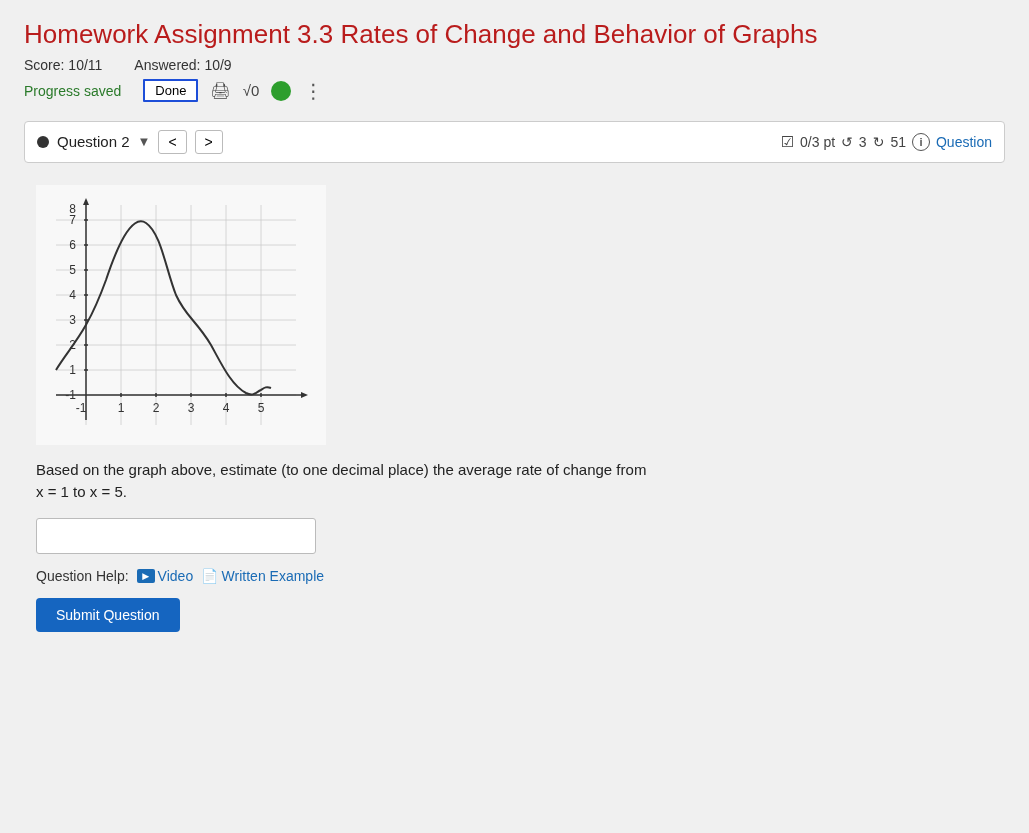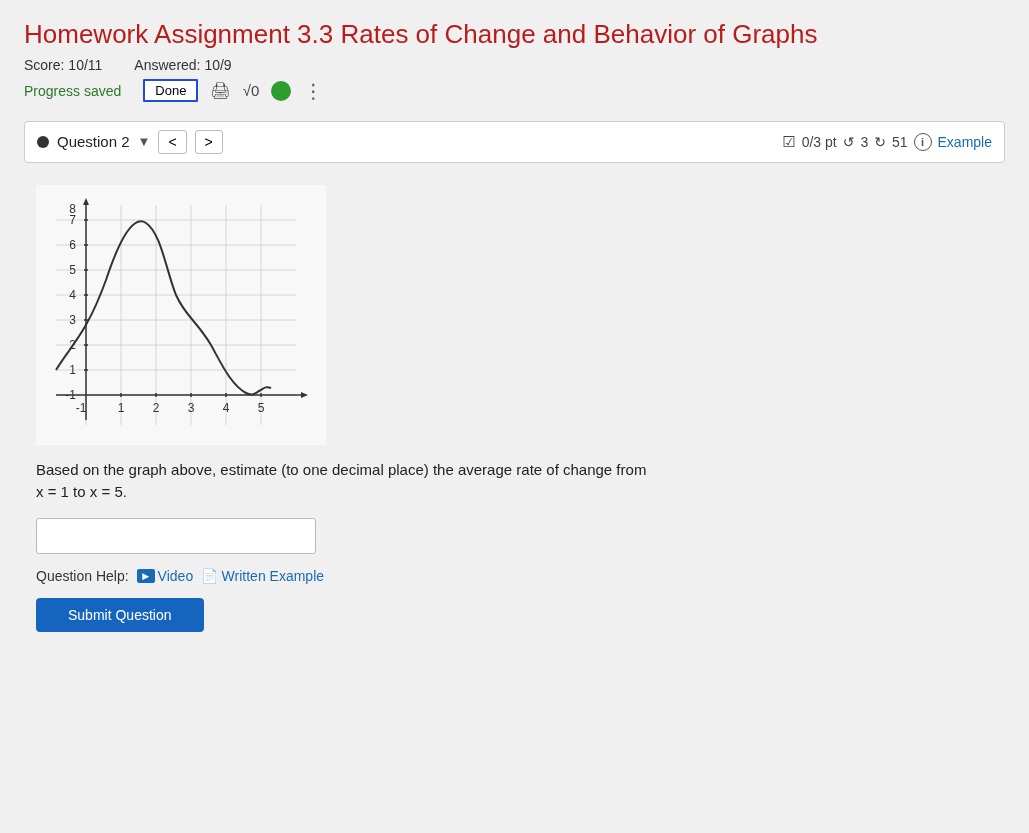--- a/index.html
+++ b/index.html
@@ -166,21 +166,21 @@
       font-size: 9px;
     }
     .doc-icon {
       font-size: 14px;
       color: #1a6bb5;
     }
     .submit-btn {
       background: #1565c0;
       color: #fff;
       border: none;
-      padding: 9px 32px;
+      padding: 9px 20px;
       font-size: 14px;
       font-weight: 500;
       border-radius: 4px;
       cursor: pointer;
     }
   </style>
 </head>
 <body>
 
 <div class="page-title">Homework Assignment 3.3 Rates of Change and Behavior of Graphs</div>
@@ -209,21 +209,21 @@
   </div>
   <div class="question-bar-right">
 
     <span style="font-size:15px;">☑</span>
     <span>0/3 pt</span>
     <span style="font-size:14px;">↺</span>
     <span>3</span>
     <span style="font-size:14px;">↻</span>
     <span>51</span>
     <span class="info-icon">i</span>
-    <span style="color:#1a6bb5; cursor:pointer;">Example</span>
+    <span style="color:#1a6bb5; cursor:pointer;">Question</span>
   </div>
 </div>
 
 <div class="main-content">
 
   
   <div class="graph-container">
     <svg class="graph" width="290" height="260" viewBox="-20 -20 290 260">
 
       <rect x="-20" y="-20" width="290" height="260" fill="#f8f8f8"></rect>

